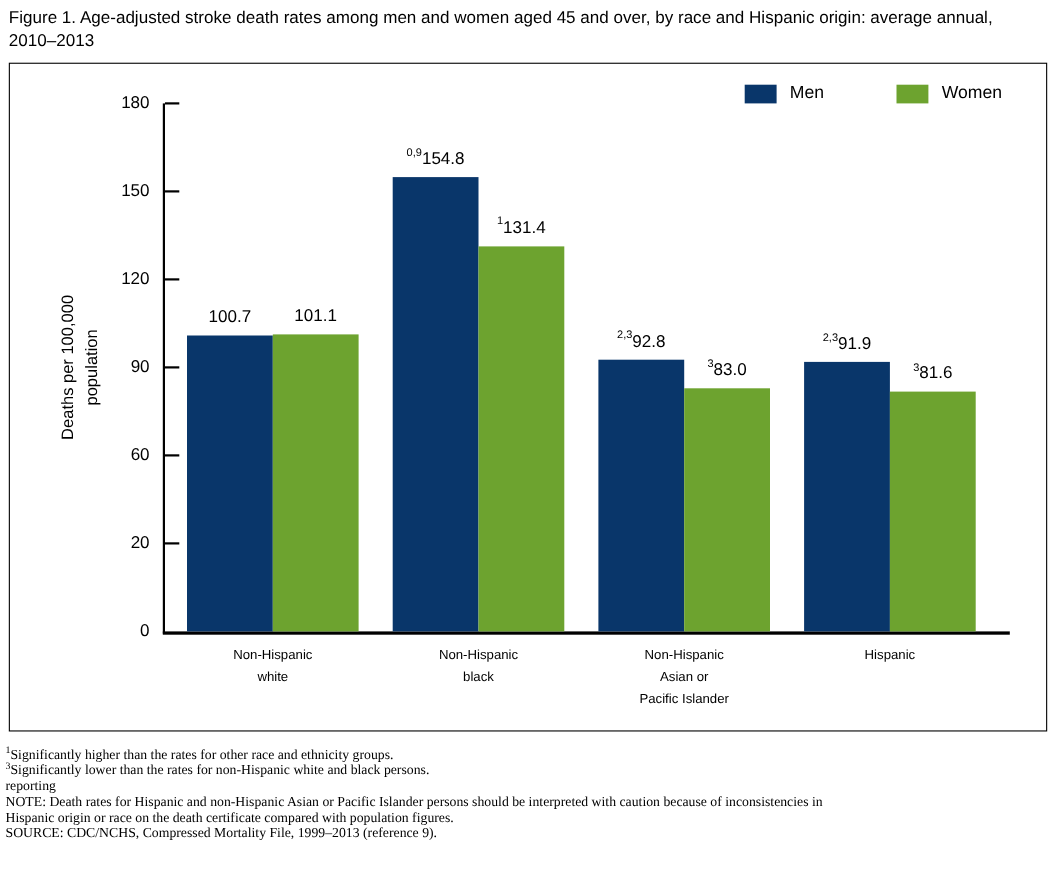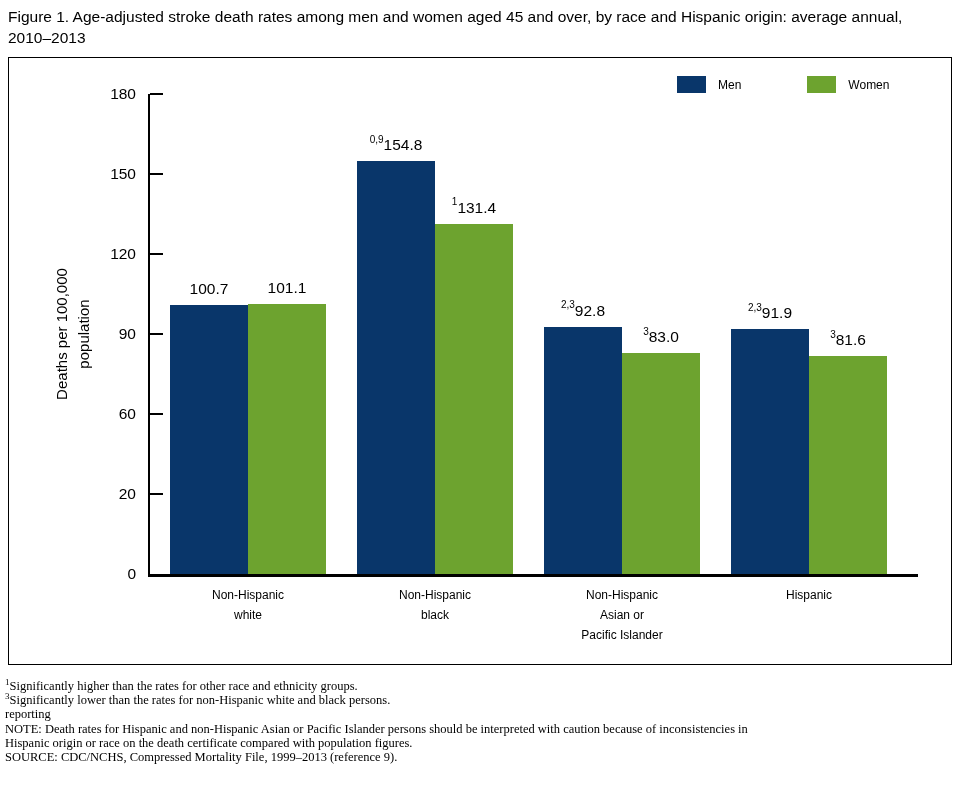--- a/index.html
+++ b/index.html
@@ -26,21 +26,21 @@
   }
   .legend {
     position: absolute;
     left: 668px; top: 18px;
     display: flex;
     gap: 66px;
     align-items: center;
   }
   .legend-item { display: flex; align-items: center; gap: 12px; }
   .legend-swatch { width: 29px; height: 17px; display: inline-block; }
-  .legend-label { font-size: 12px; }
+  .legend-label { font-size: 16px; }
   .ylabel {
     position: absolute;
     left: -45px; top: 253px;
     width: 220px; height: 46px;
     transform: rotate(-90deg);
     text-align: center;
     font-size: 15px;
     line-height: 22px;
     white-space: pre-line;
   }

